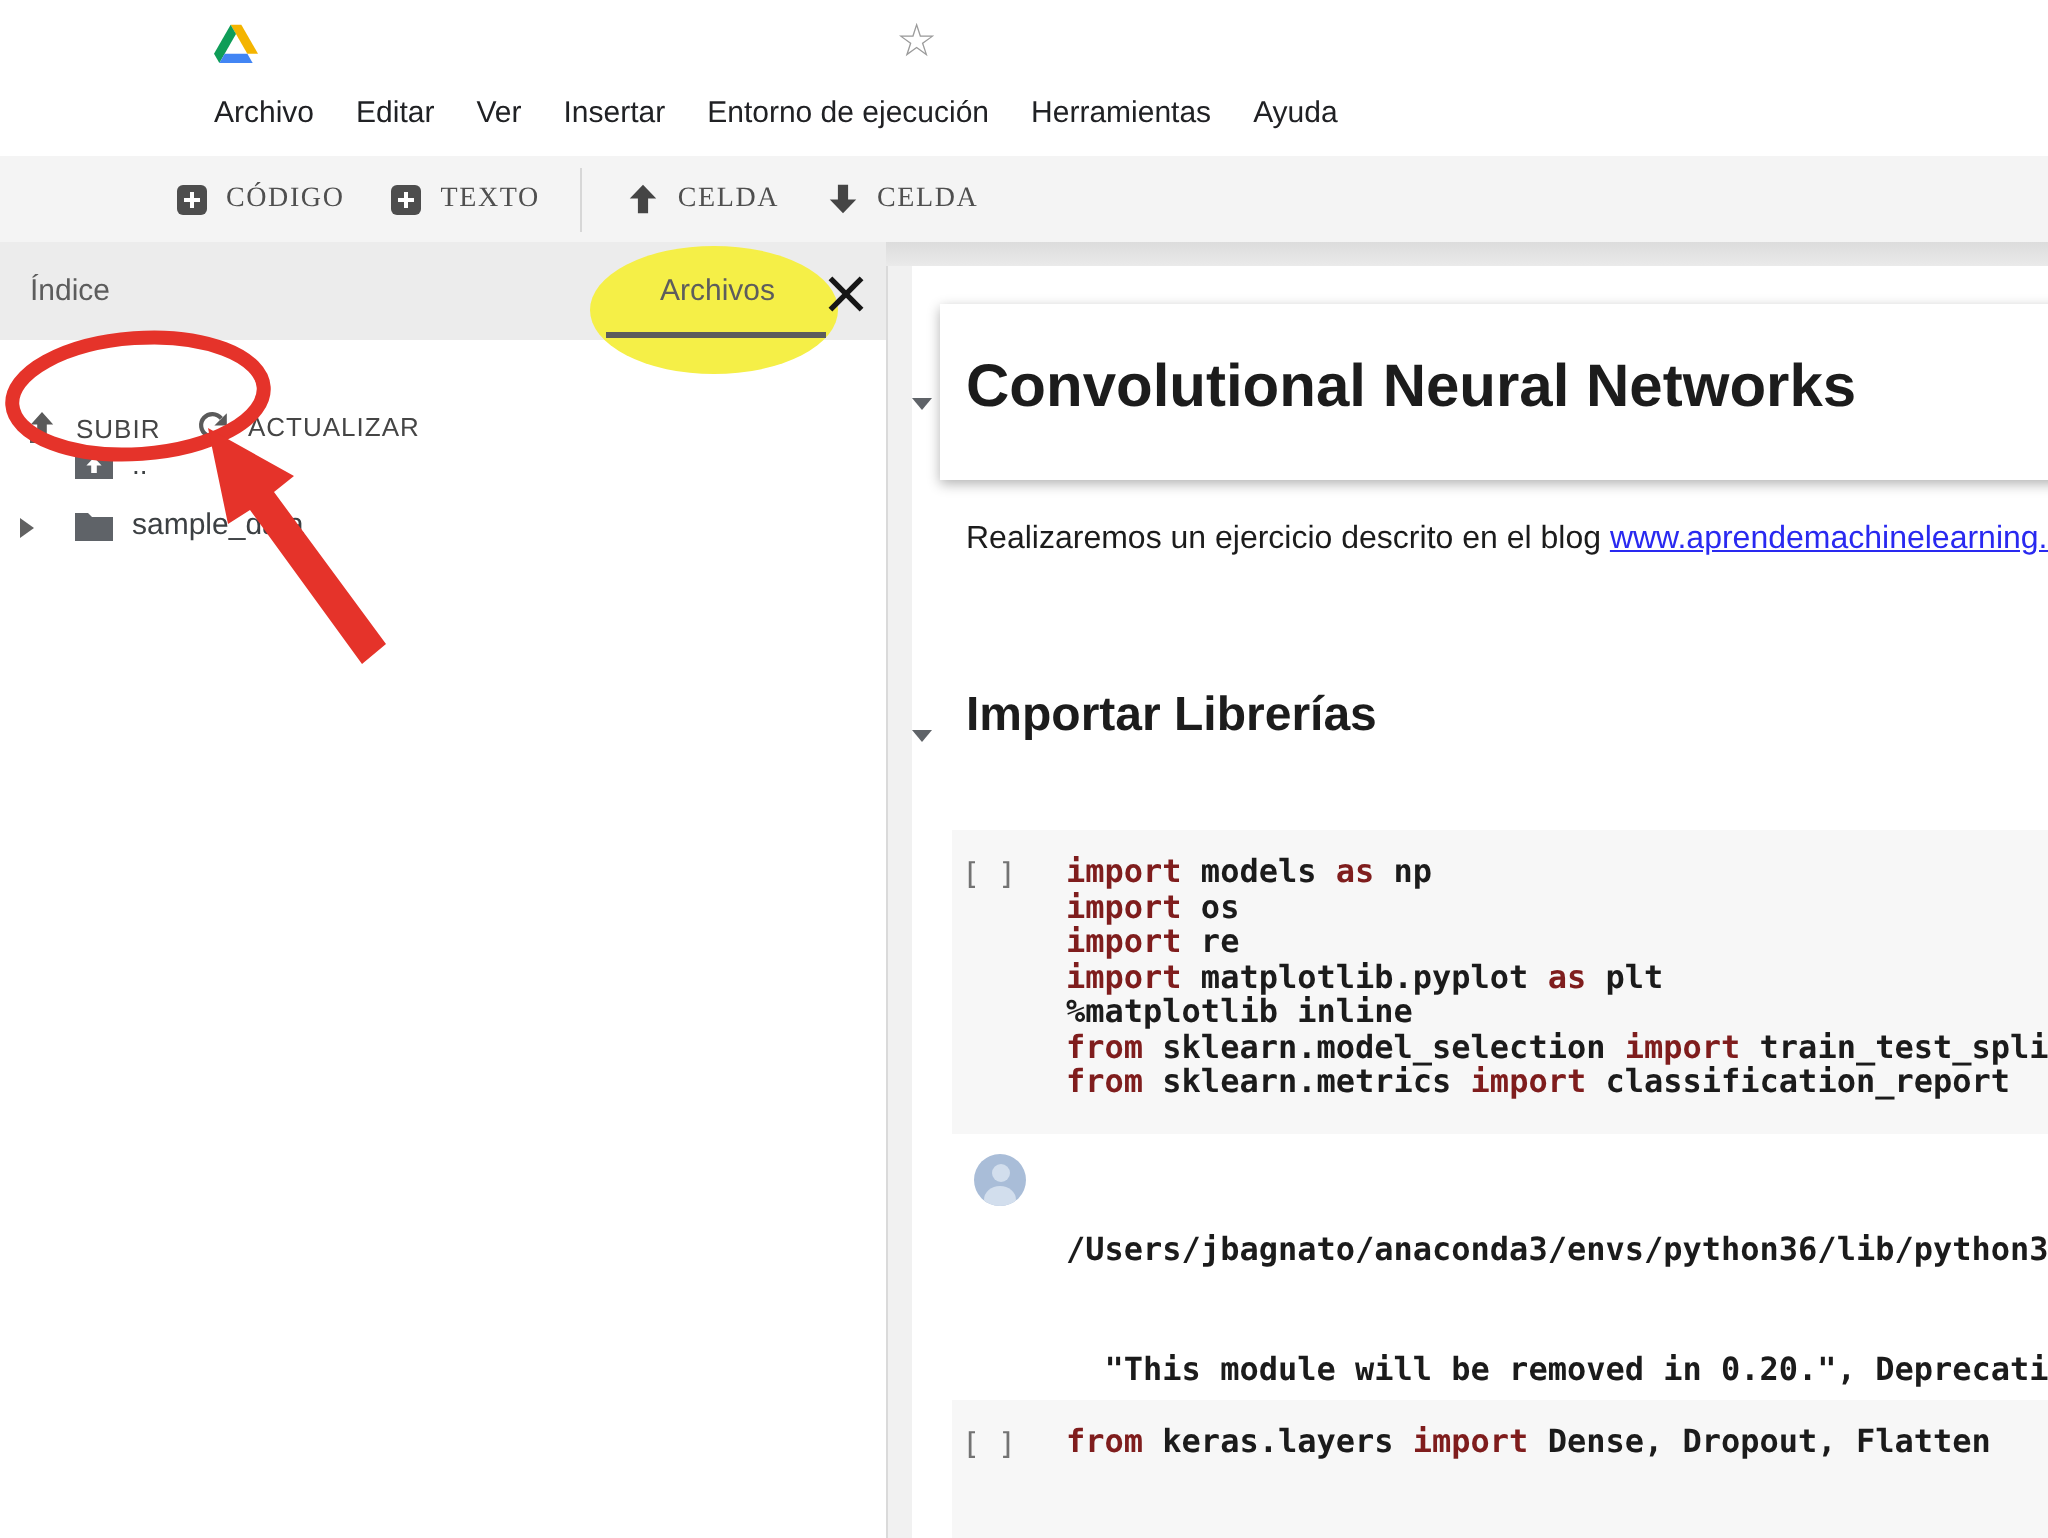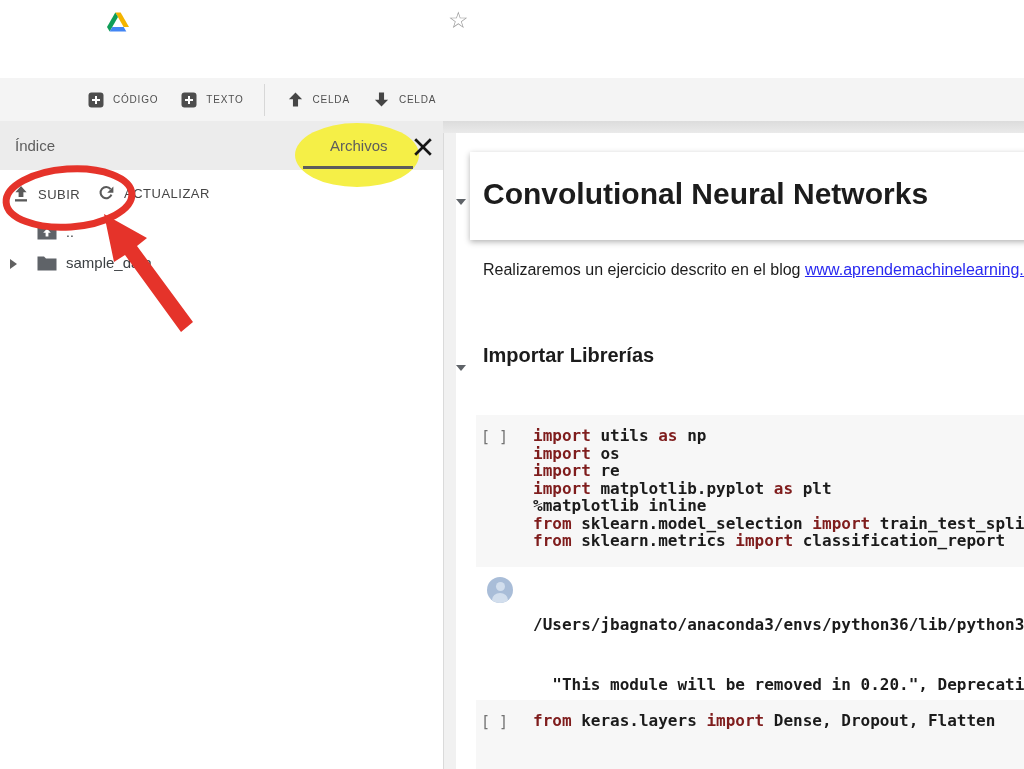--- a/index.html
+++ b/index.html
@@ -16,40 +16,40 @@
   .drive-icon { position:absolute; left:107px; top:12px; width:22px; height:20px; }
   .doc-title { position:absolute; left:136px; top:10px; font-size:20px; color:#1b1b1b; white-space:nowrap; }
   .star { position:absolute; left:448px; top:7px; font-size:23px; color:#9b9b9b; line-height:26px; }
   .menurow { position:absolute; left:107px; top:48px; display:flex; gap:21px;
              font-size:15px; color:#202124; white-space:nowrap; }
   .menurow span { cursor:default; }
 
   
   .toolbar { position:absolute; left:0; top:78px; width:1024px; height:43px; background:#f4f4f4;
              display:flex; align-items:center; }
-  .tbtn { display:flex; align-items:center; gap:9px; font-size:10px; letter-spacing:.8px;
-          color:#4f4f4f; white-space:nowrap; }
+  .tbtn { display:flex; align-items:center; gap:9px; font-size:14px; letter-spacing:.8px;
+          color:#4f4f4f; white-space:nowrap;font-family:Liberation Serif, serif; }
   .tb-code { margin-left:88px; } .tb-text { margin-left:23px; }
   .tb-sep { width:1px; height:32px; background:#d7d7d7; margin-left:20px; }
   .tb-up { margin-left:22px; } .tb-down { margin-left:23px; }
 
   
   .tabrow { position:absolute; left:0; top:121px; width:443px; height:49px; background:#ececec; }
   .tab { position:absolute; top:0; line-height:49px; font-size:15px; color:#5d5d5d;
          white-space:nowrap; z-index:2; }
   .tab-indice { left:15px; } .tab-frag { left:105px; } .tab-arch { left:330px; }
   .tab-underline { position:absolute; left:303px; top:45px; width:110px; height:3px;
                    background:#5c5c5c; z-index:2; }
   .yellow-ellipse { position:absolute; left:295px; top:123px; width:124px; height:64px;
                     border-radius:50%; background:#f5ef47; z-index:1; }
   .close-x { position:absolute; left:413px; top:137px; width:20px; height:20px; z-index:3; cursor:pointer; }
 
   .sidebar { position:absolute; left:0; top:170px; width:443px; height:599px; background:#fff; }
   .sb-action { position:absolute; display:flex; align-items:center; gap:10px;
-               font-size:13px; letter-spacing:.5px; color:#454545; cursor:pointer; }
+               font-size:13px; letter-spacing:.5px; color:#454545; cursor:pointer;margin-top:20px; }
   .act-upload { left:14px; top:16px; }
   .act-refresh { left:97px; top:15px; }
   .tree-row { position:absolute; display:flex; align-items:center; gap:9px; color:#3c4043; cursor:pointer; }
   .row-parent { left:37px; top:54px; font-size:14px; }
   .row-sample { left:37px; top:84px; font-size:15px; }
   .chev { position:absolute; left:10px; top:89px; width:0; height:0;
           border-top:5px solid transparent; border-bottom:5px solid transparent;
           border-left:7px solid #616161; cursor:pointer; }
 
   
@@ -61,21 +61,21 @@
   
   .content { position:absolute; left:456px; top:133px; width:470px; height:636px; background:#fff; }
   .collapse { position:absolute; width:0; height:0; border-left:5px solid transparent;
               border-right:5px solid transparent; border-top:6px solid #5f6368; cursor:pointer; }
   .col1 { left:0; top:66px; } .col2 { left:0; top:232px; }
   .mdcard { position:absolute; left:14px; top:19px; width:564px; height:88px; background:#fff;
             box-shadow:0 2px 6px rgba(0,0,0,.3); }
   .h1 { padding:25px 0 0 13px; font-size:30px; font-weight:bold; color:#1c1c1c; white-space:nowrap; }
   .para { position:absolute; left:27px; top:128px; font-size:16px; color:#1c1c1c; white-space:nowrap; }
   .para a { color:#2929f0; text-decoration:underline; cursor:pointer; }
-  .h2 { position:absolute; left:27px; top:211px; font-size:20px; font-weight:bold;
+  .h2 { position:absolute; left:27px; top:211px; font-size:24px; font-weight:bold;
         color:#1c1c1c; white-space:nowrap; }
 
   .codecell { position:absolute; left:20px; width:1004px; background:#f7f7f7; }
   .cell1 { top:282px; height:152px; } .cell2 { top:567px; height:202px; }
   .gutter { position:absolute; left:5px; top:13px; font-family:"DejaVu Sans Mono", monospace;
             font-size:15px; color:#737373; white-space:pre; }
   .codeblock { position:absolute; left:57px; top:12px; }
   .cl { font-family:"DejaVu Sans Mono", monospace; font-size:16px; font-weight:bold;
         line-height:17.5px; white-space:pre; color:#1b1b1b; }
   .cl .kw { color:#7f1d1d;text-align:right; }
@@ -97,20 +97,29 @@
 </head>
 <body>
 
 <div class="header">
   <svg class="drive-icon" viewBox="0 0 139 121">
     <polygon points="86.3,0 52.6,0 105.3,91.4 139,91.4" fill="#F4B400"></polygon>
     <polygon points="52.6,0 0,91.4 16.9,120.4 69.5,29.1" fill="#0F9D58"></polygon>
     <polygon points="33.8,91.4 105.3,91.4 122.2,120.4 16.9,120.4" fill="#4285F4"></polygon>
   </svg>
   <div class="star">☆</div>
+  <div class="menurow">
+    <span>Archivo</span>
+    <span>Editar</span>
+    <span>Ver</span>
+    <span>Insertar</span>
+    <span>Entorno de ejecución</span>
+    <span>Herramientas</span>
+    <span>Ayuda</span>
+  </div>
 </div>
 
 <div class="toolbar">
   <div class="tbtn tb-code">
     <svg width="16" height="16" viewBox="0 0 16 16">
       <rect x="0.5" y="0.5" width="15" height="15" rx="3" fill="#4d4d4d"></rect>
       <line x1="8" y1="4" x2="8" y2="12" stroke="#fff" stroke-width="2"></line>
       <line x1="4" y1="8" x2="12" y2="8" stroke="#fff" stroke-width="2"></line>
     </svg>
     <span>CÓDIGO</span>
@@ -192,21 +201,21 @@
   <div class="para">
     <span>Realizaremos un ejercicio descrito en el blog </span><a>www.aprendemachinelearning.com</a>
   </div>
 
   <div class="collapse col2"></div>
   <div class="h2">Importar Librerías</div>
 
   <div class="codecell cell1">
     <div class="gutter">[ ]</div>
     <div class="codeblock">
-        <div class="cl"><span class="kw">import</span><span class="tx"> utils </span><span class="kw">as</span><span class="tx"> np</span></div>
+        <div class="cl"><span class="kw">import</span><span class="tx"> models </span><span class="kw">as</span><span class="tx"> np</span></div>
         <div class="cl"><span class="kw">import</span><span class="tx"> os</span></div>
         <div class="cl"><span class="kw">import</span><span class="tx"> re</span></div>
         <div class="cl"><span class="kw">import</span><span class="tx"> matplotlib.pyplot </span><span class="kw">as</span><span class="tx"> plt</span></div>
         <div class="cl"><span class="tx">%matplotlib inline</span></div>
         <div class="cl"><span class="kw">from</span><span class="tx"> sklearn.model_selection </span><span class="kw">import</span><span class="tx"> train_test_split</span></div>
         <div class="cl"><span class="kw">from</span><span class="tx"> sklearn.metrics </span><span class="kw">import</span><span class="tx"> classification_report</span></div>
       </div>
   </div>
 
   <div class="avatar">

